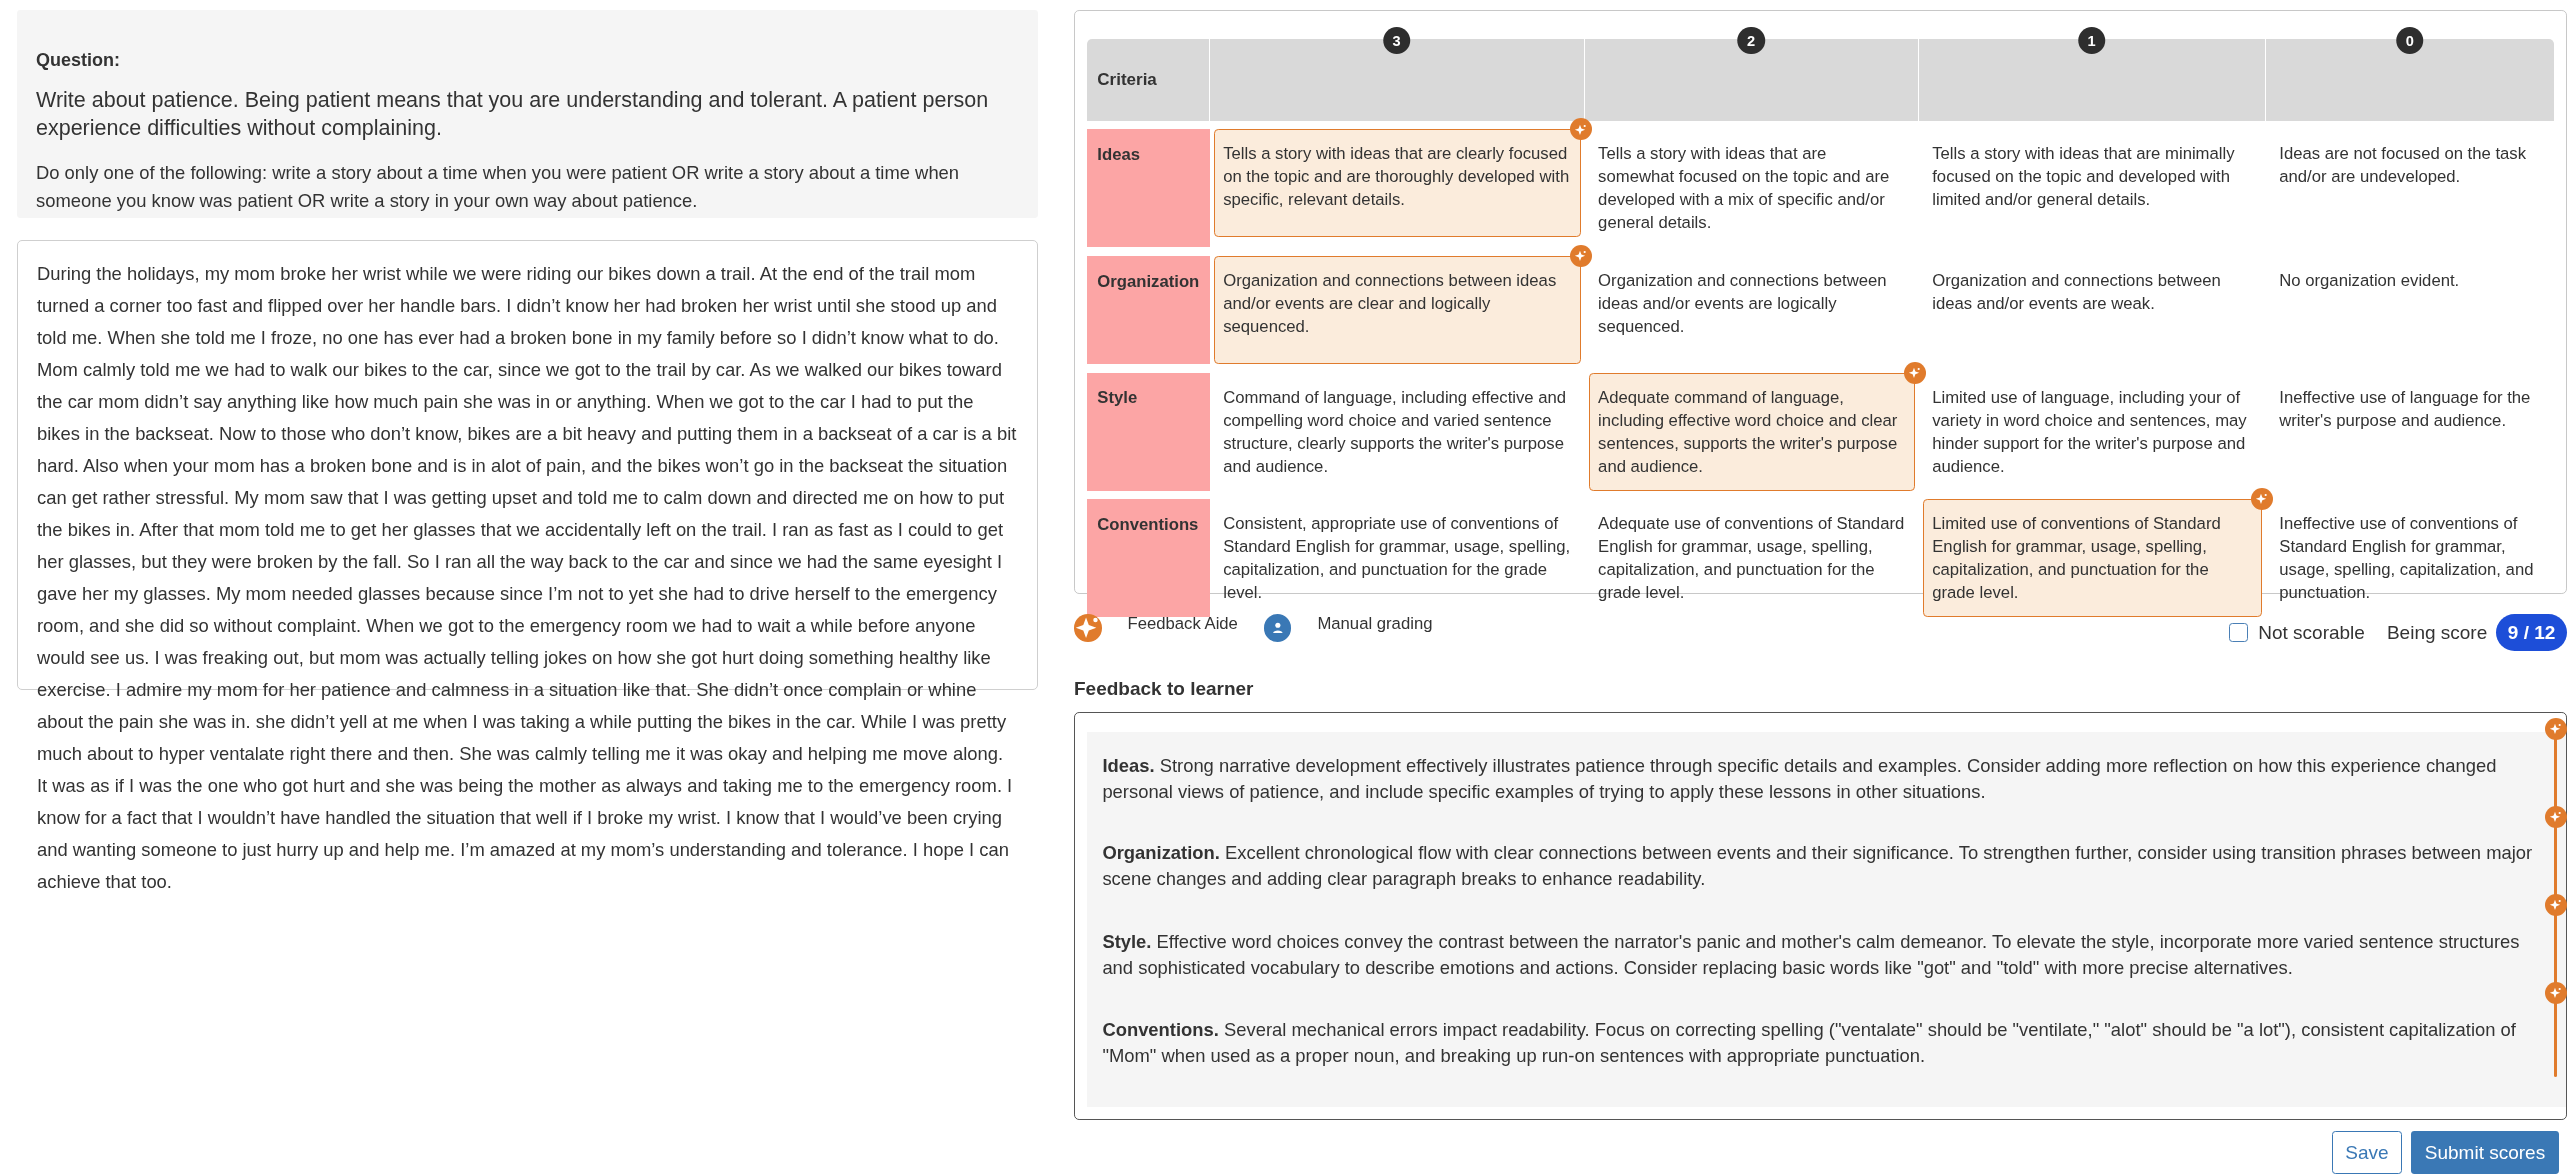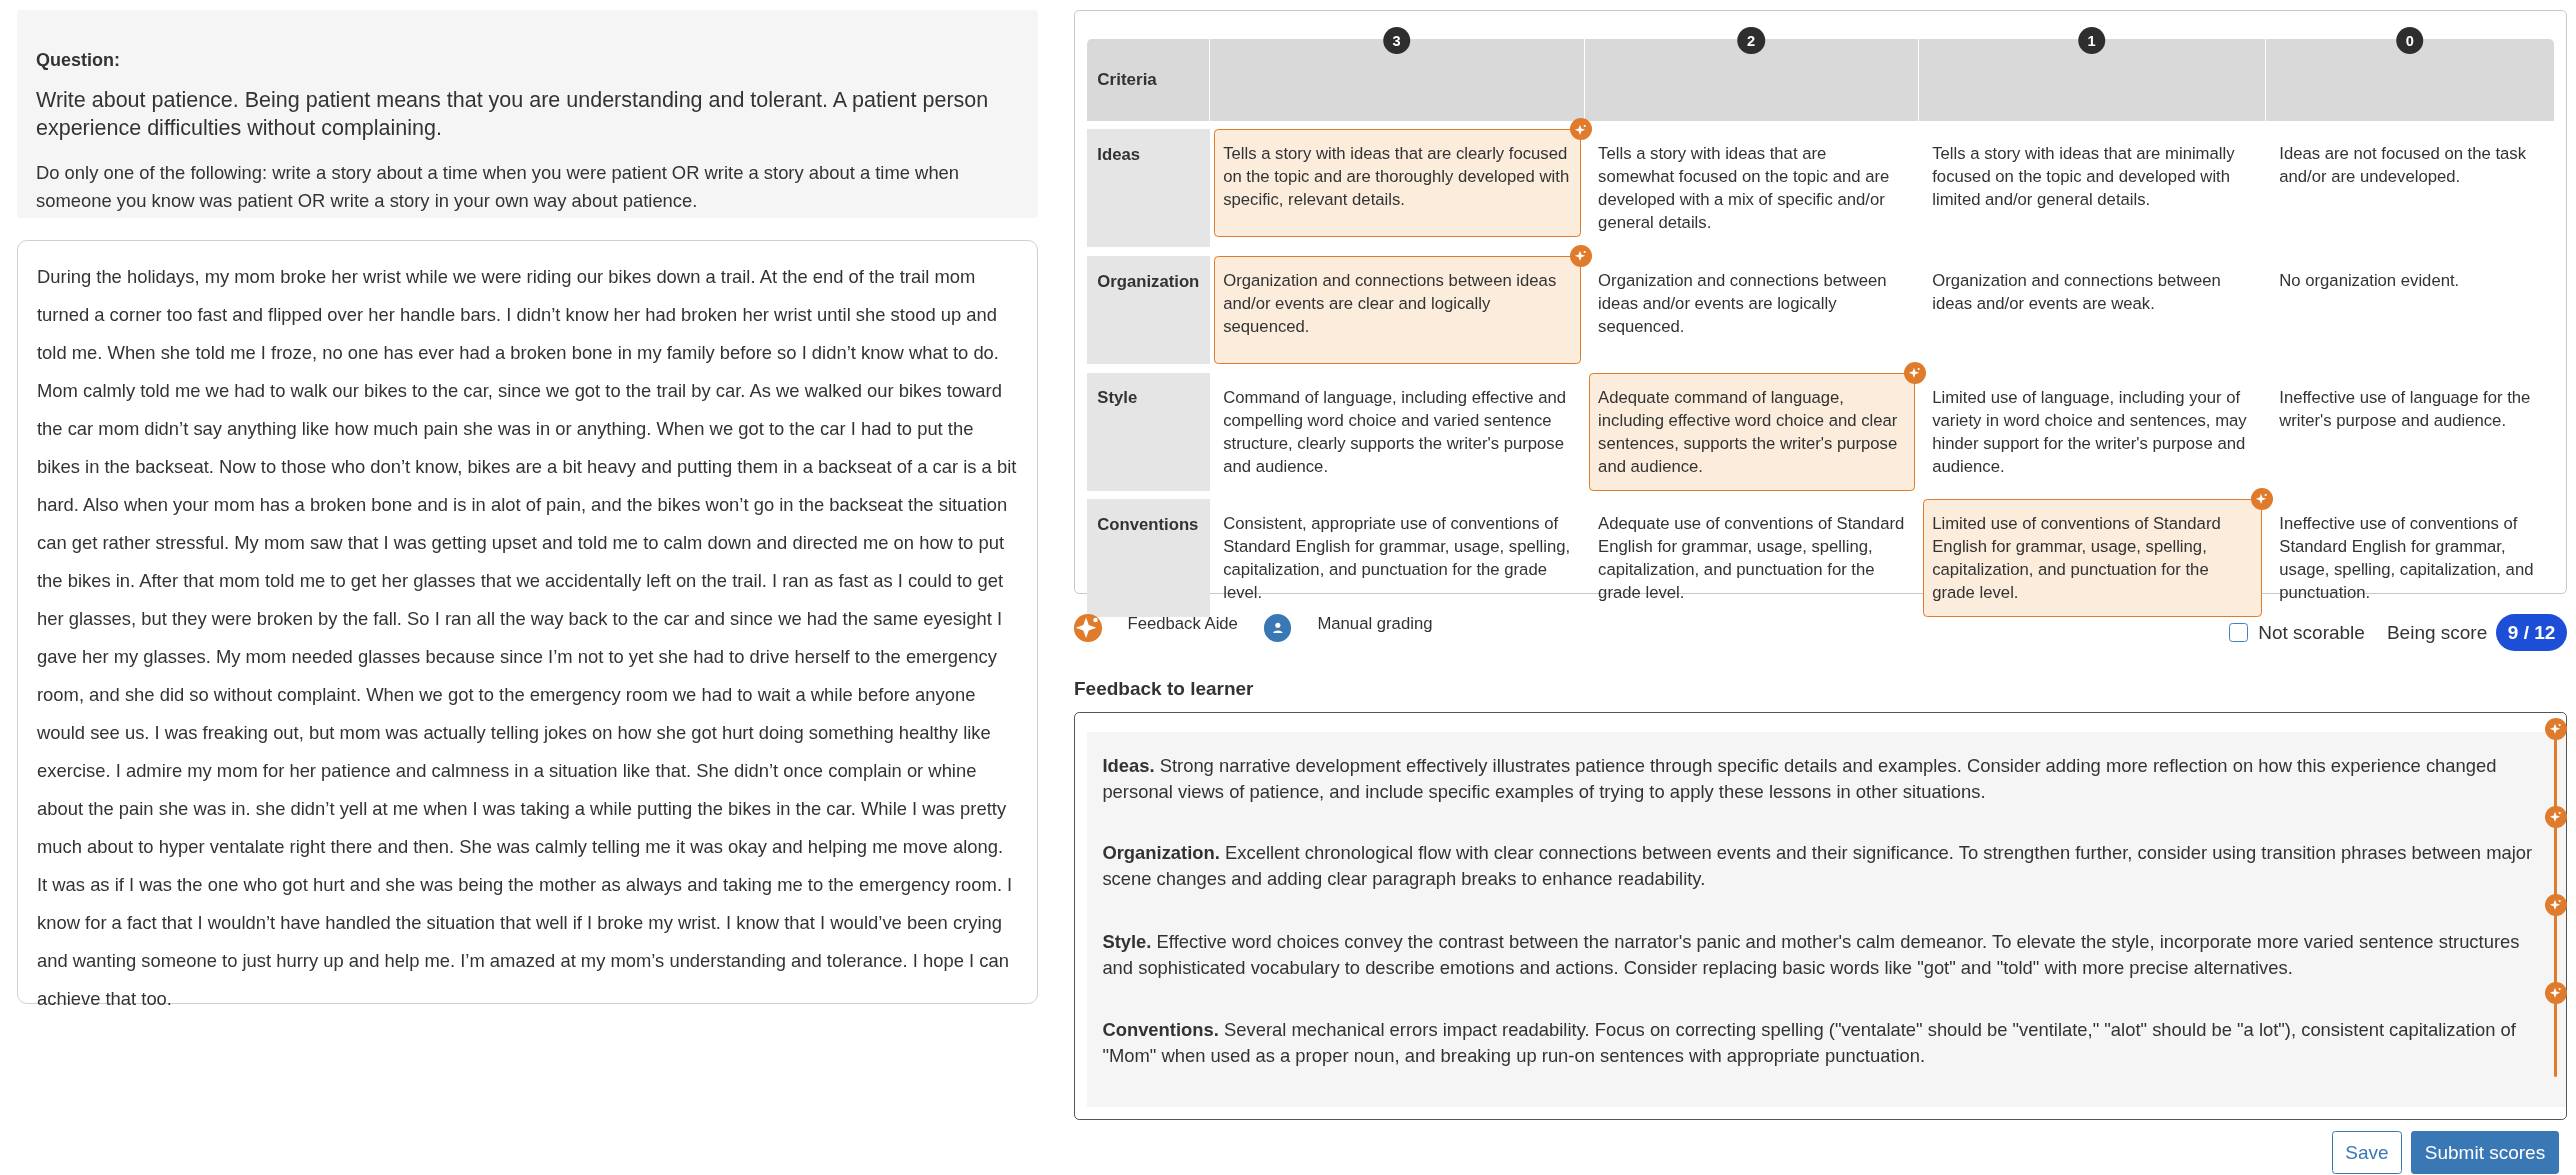--- a/index.html
+++ b/index.html
@@ -10,40 +10,40 @@
   }
   .left { position: absolute; left: 17px; top: 10.3px; width: 1021px; }
   .question-box {
     background: #f5f5f5; border-radius: 3.4px; padding: 20.6px 19px 20.6px 19px; height: 208px;
   }
   .question-label { font-weight: bold; font-size: 18px; margin: 19px 0 0 0; color: #333; }
   .question-main { font-size: 21.5px; line-height: 28px; margin-top: 15.4px; color: #333; }
   .question-sub { font-size: 18.4px; line-height: 28px; margin-top: 17px; color: #333; }
   .response-label { font-weight: bold; font-size: 19px; margin-top: 19px; color: #333; }
   .response-box {
-    margin-top: 22px; border: 1.7px solid #cfcfcf; border-radius: 10px; background: #fff;
-    padding: 17px 19px 20.6px 19px; font-size: 18.4px; line-height: 38px; color: #333; height: 764px;
+    margin-top: 22px; border: 1.7px solid #cfcfcf; border-radius: 5px; background: #fff;
+    padding: 17px 19px 20.6px 19px; font-size: 18.4px; line-height: 32px; color: #333; height: 450px;
   }
 
   .rubric-panel {
     position: absolute; left: 1074px; top: 10.3px; width: 1493px; height: 584px;
     border: 1.7px solid #c8c8c8; border-radius: 5.1px; background: #fff;
   }
   table.rubric { position: absolute; left: 12px; top: 27.5px; border-collapse: separate; border-spacing: 0; width: 1467px; }
   table.rubric th { background: #d9d9d9; height: 82px; position: relative; vertical-align: middle; text-align: left;
     border-right: 1.7px solid #fff; padding: 0 10.3px; font-size: 17px; color: #333; }
   table.rubric th:last-child { border-right: none; border-top-right-radius: 5.1px; }
   table.rubric th:first-child { border-top-left-radius: 5.1px; }
   .score-badge {
     position: absolute; top: -12px; left: 50%; transform: translateX(-50%);
     width: 27.5px; height: 27.5px; border-radius: 50%; background: #2e2e2e; color: #fff;
     font-weight: bold; font-size: 14.6px; display: flex; align-items: center; justify-content: center;
   }
   table.rubric td { vertical-align: top; font-size: 16.7px; line-height: 23px; color: #333; padding: 0; }
-  table.rubric td.crit { background: #e5e5e5; font-weight: bold; width: 120px; padding: 13.7px 10.3px; }
+  table.rubric td.crit { background: #fca5a5; font-weight: bold; width: 120px; padding: 13.7px 10.3px; }
   .row-spacer td { height: 8.6px; background: transparent !important; padding: 0 !important; }
   .cell { position: relative; margin: 0 4px; padding: 12px 8.6px 12px 8.6px; border: 1.7px solid transparent; border-radius: 4.3px; min-height: 108px; }
   .cell.selected { background: #fbecdc; border-color: #e07b2c; }
   .ai-marker {
     position: absolute; top: -12px; right: -12px; width: 22px; height: 22px; border-radius: 50%;
     background: #e07b2c; display: flex; align-items: center; justify-content: center; z-index: 2;
   }
   .ai-marker svg { width: 13.7px; height: 13.7px; }
 
   .legend { position: absolute; left: 1074px; top: 614px; display: flex; align-items: flex-start; font-size: 16.7px; color: #333; }

